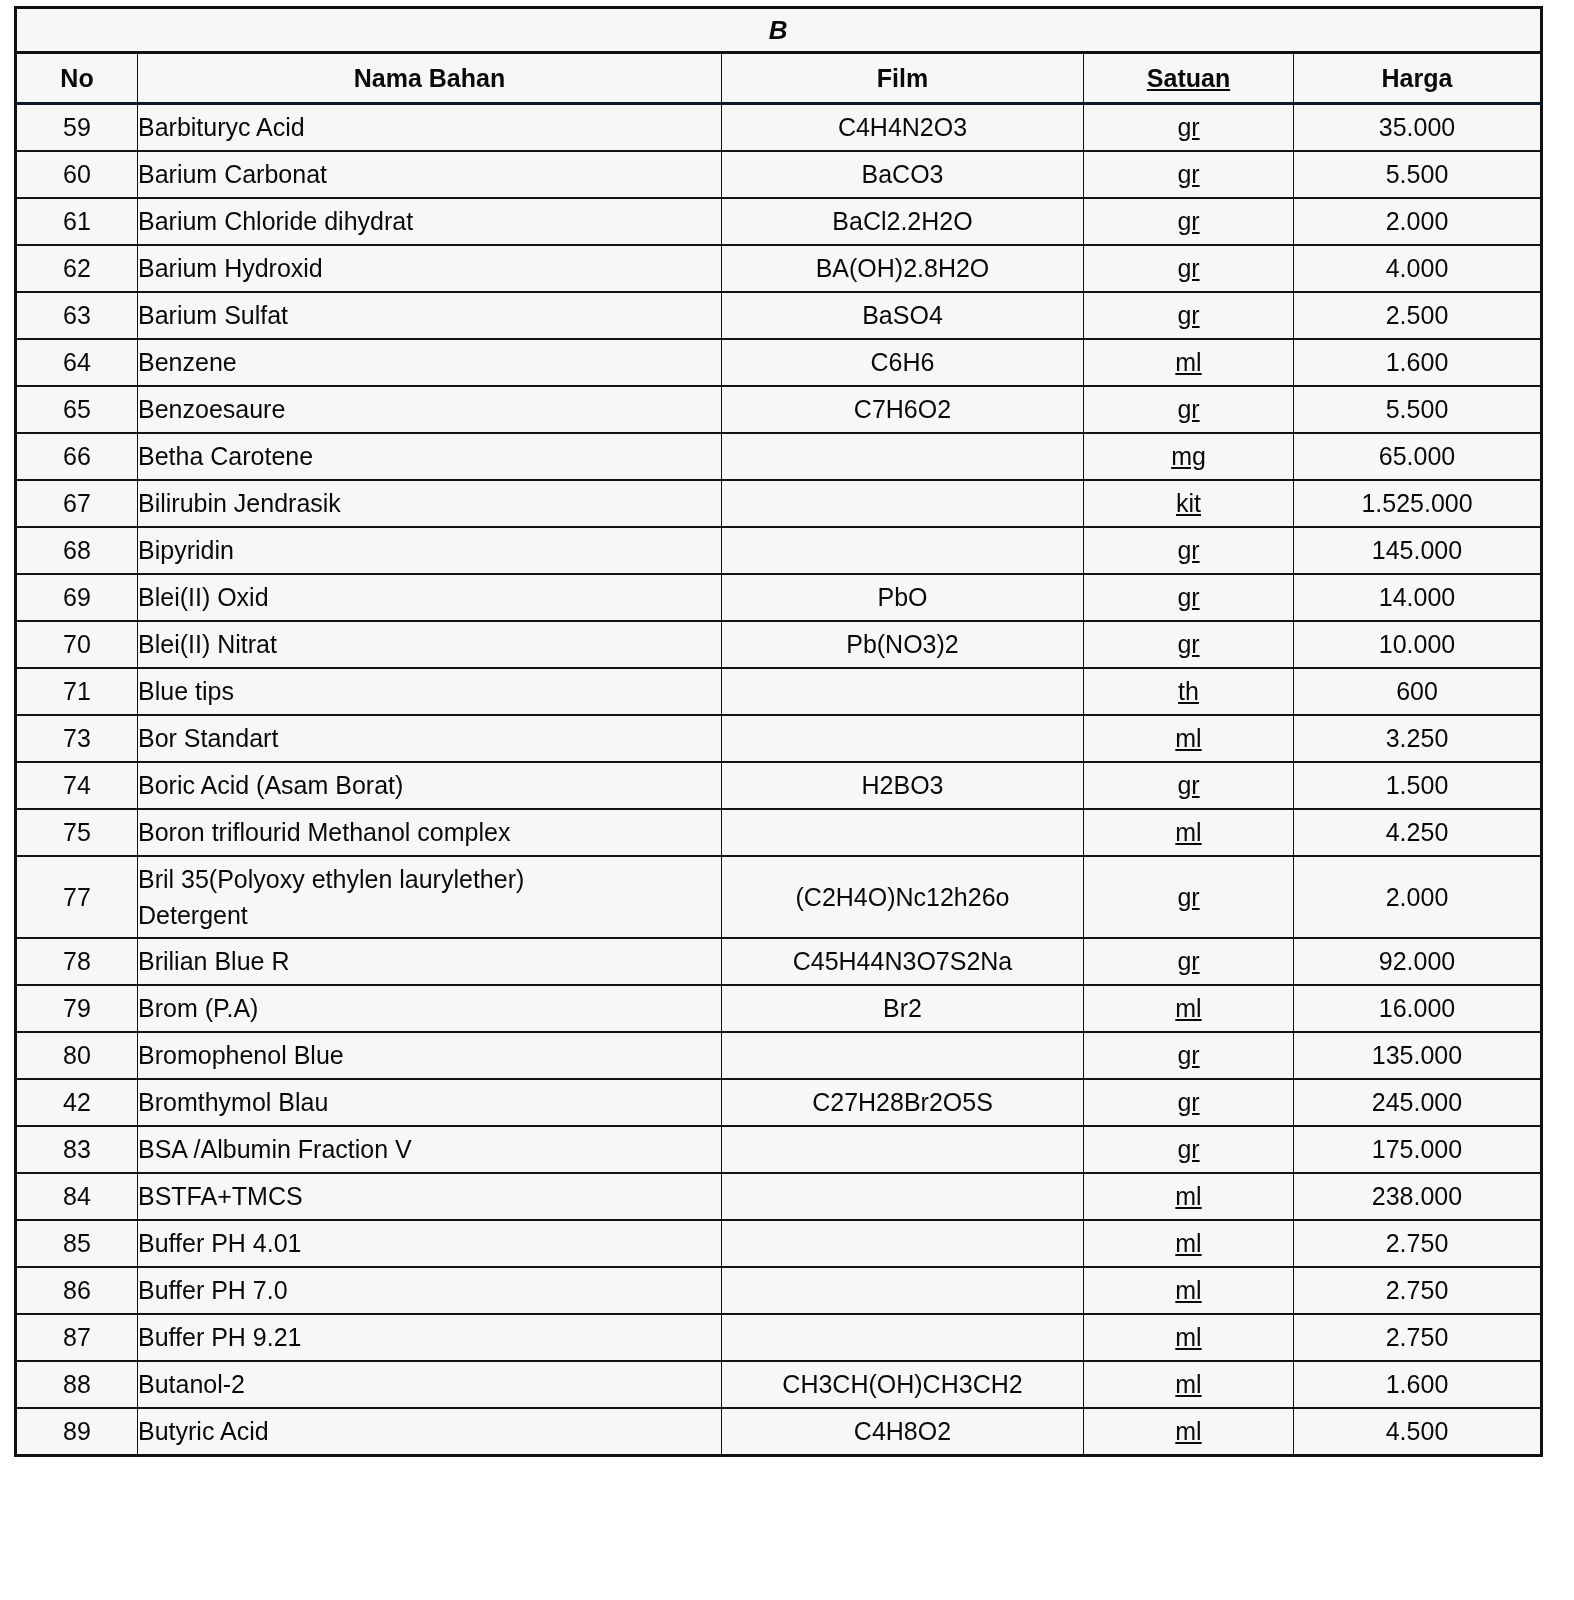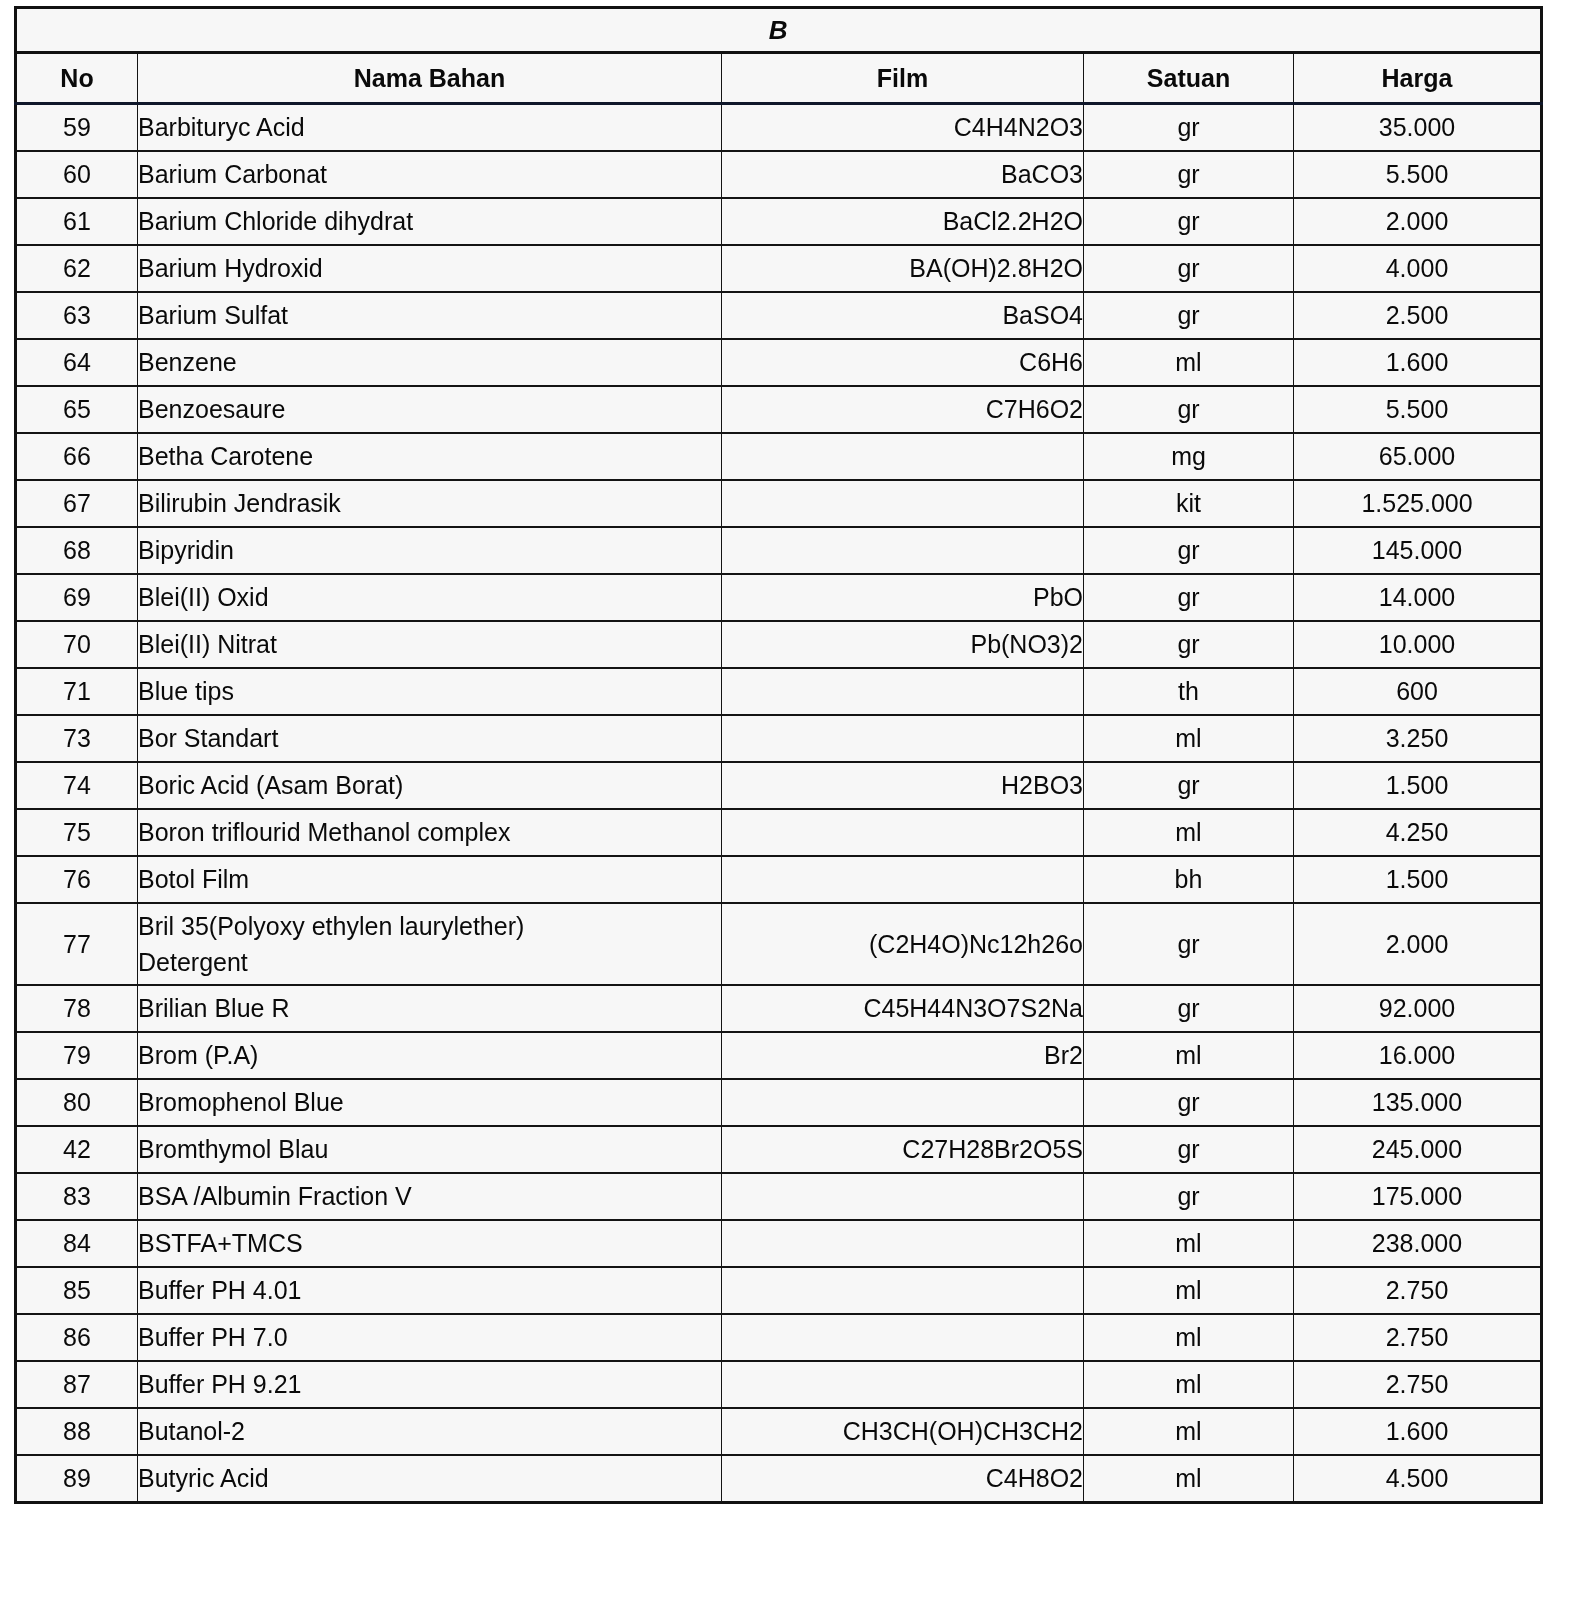--- a/index.html
+++ b/index.html
@@ -66,22 +66,22 @@
   }
   .data-row td {
     height: 45px;
     font-size: 25px;
     font-weight: normal;
   }
   .data-row.tall td { height: 80px; }
 
   .cell-no     { text-align: center; padding: 0 4px; }
   .cell-nama   { text-align: left;   padding: 0 4px 0 10px; }
-  .cell-rumus  { text-align: right; padding: 0 4px; }
-  .cell-satuan { text-align: center; padding: 0 4px; }
+  .cell-rumus  { text-align: center; padding: 0 4px; }
+  .cell-satuan { text-align: center; padding: 0 4px; text-decoration: underline; }
   .cell-harga  { text-align: center; padding: 0 4px; font-weight: bold; }
 
   .cell-nama .line2 { display: block; }
   .nama-multi { line-height: 1.45; margin-left: 8px; }
 </style>
 </head>
 <body>
 
 <div id="page">
   <table class="price-table">
@@ -210,27 +210,20 @@
           <td class="cell-satuan">gr</td>
           <td class="cell-harga">1.500</td>
         </tr>
         <tr class="data-row">
           <td class="cell-no">75</td>
           <td class="cell-nama">Boron triflourid Methanol complex</td>
           <td class="cell-rumus"></td>
           <td class="cell-satuan">ml</td>
           <td class="cell-harga">4.250</td>
         </tr>
-        <tr class="data-row">
-          <td class="cell-no">76</td>
-          <td class="cell-nama">Botol Film</td>
-          <td class="cell-rumus"></td>
-          <td class="cell-satuan">bh</td>
-          <td class="cell-harga">1.500</td>
-        </tr>
         <tr class="data-row tall">
           <td class="cell-no">77</td>
           <td class="cell-nama nama-multi"><span>Bril 35(Polyoxy ethylen laurylether)</span><span class="line2">Detergent</span></td>
           <td class="cell-rumus">(C2H4O)Nc12h26o</td>
           <td class="cell-satuan">gr</td>
           <td class="cell-harga">2.000</td>
         </tr>
         <tr class="data-row">
           <td class="cell-no">78</td>
           <td class="cell-nama">Brilian Blue R</td>

